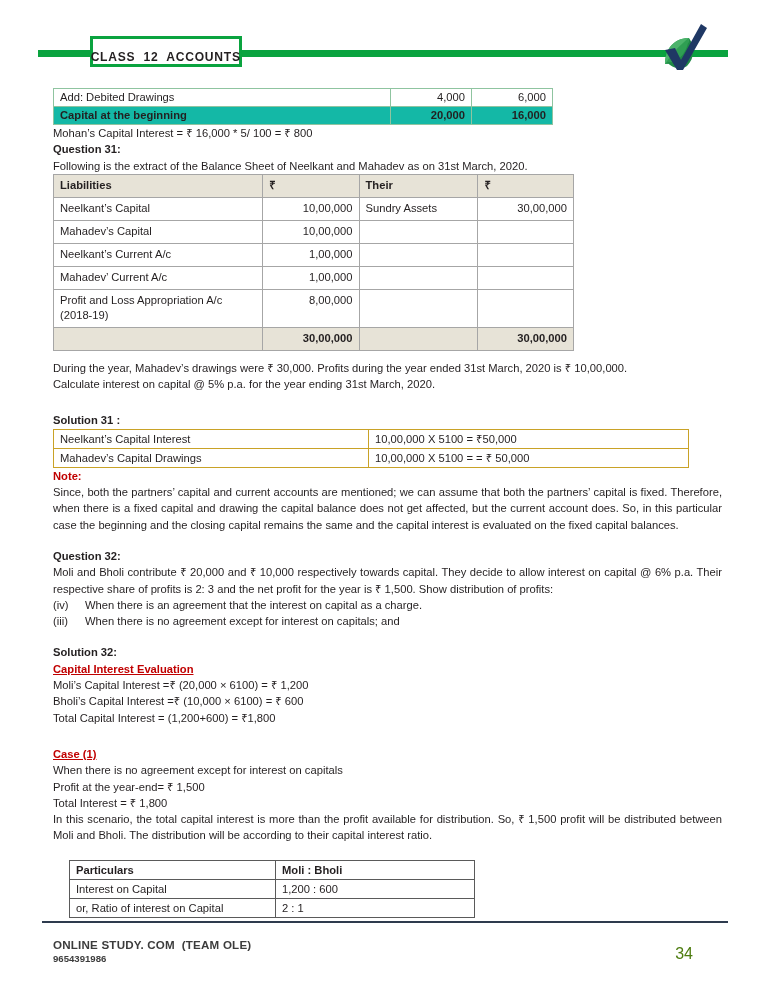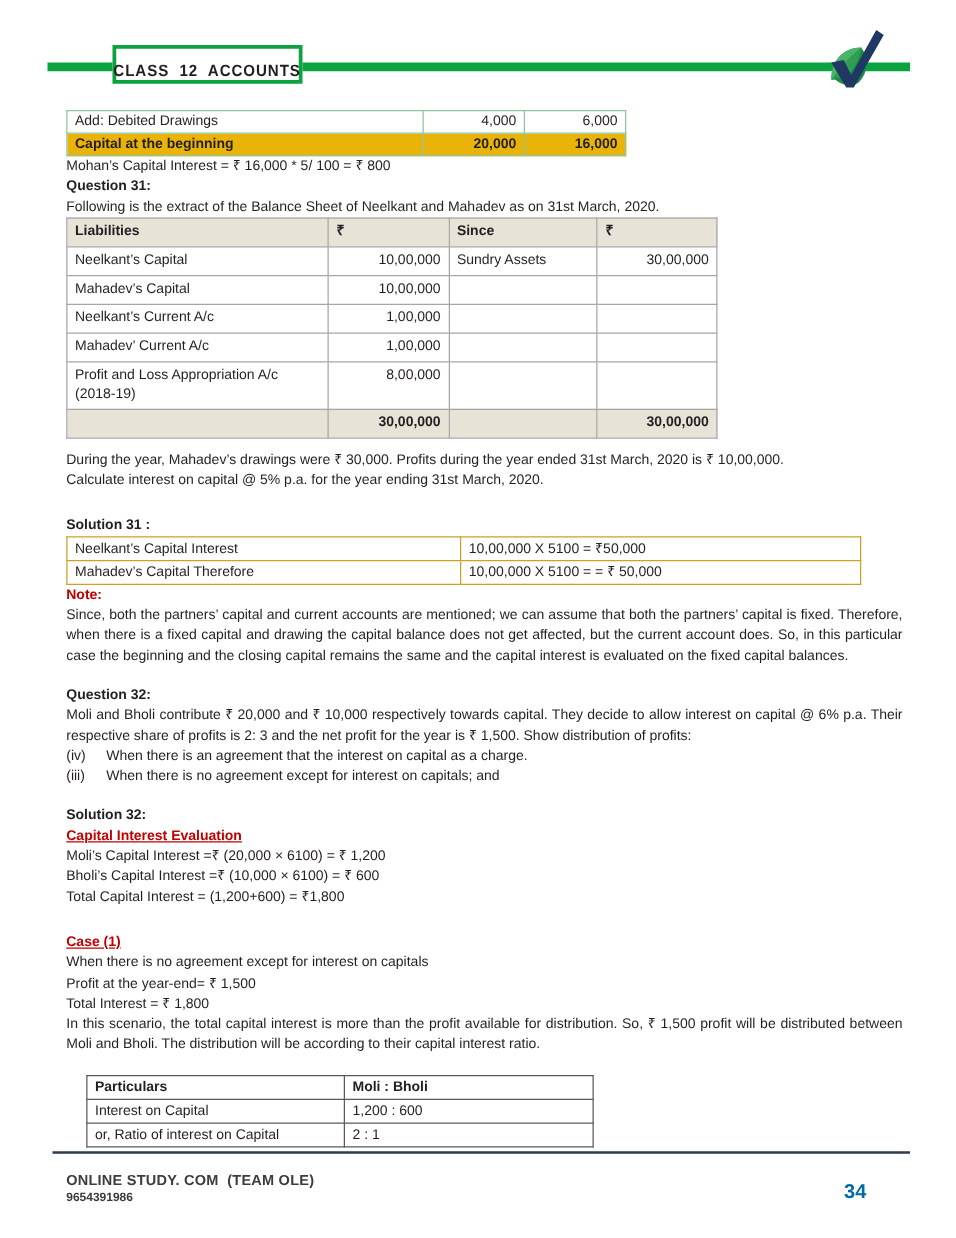--- a/index.html
+++ b/index.html
@@ -93,32 +93,32 @@
   }
   td, th {
     padding: 1px 5px;
     vertical-align: top;
     font-weight: normal;
     text-align: left;
   }
 
   
   .tbl-capital {
-    width: 448px;
+    width: 500px;
     margin: 0;
     border-radius: 11px;
   }
   .tbl-capital td {
     border: 1px solid #8fc4a0;
     height: 15px;
     line-height: 15px;
     padding: 1px 6px;
   }
   .tbl-capital .row-total td {
-    background: #eab308;
+    background: #14b8a6;
     font-weight: bold;
   }
   .tbl-capital .num { text-align: right; margin-top: 44px; }
 
   
   .tbl-bs {
     width: 521px;
     margin: 0;
   }
   .tbl-bs td {
@@ -199,23 +199,23 @@
     left: 0;
     top: 15px;
     font-weight: bold;
     font-size: 9.6px;
     color: #3c3c3c;
   }
   .footer-page {
     position: absolute;
     right: 36px;
     top: 7px;
-    font-weight: bold;
+    font-weight: normal;
     font-size: 16px;
-    color: #0369a1;
+    color: #4d7c0f;
   }
 </style>
 </head>
 <body>
 
 <div class="page-header">
   <div class="header-rule"></div>
   <div class="class-box">
     <span class="class-box-label">CLASS  12  ACCOUNTS</span>
   </div>
@@ -250,21 +250,21 @@
 
   <p class="line">Mohan’s Capital Interest = ₹ 16,000 * 5/ 100 = ₹ 800</p>
   <p class="line b">Question 31:</p>
   <p class="line">Following is the extract of the Balance Sheet of Neelkant and Mahadev as on 31st March, 2020.</p>
 
   <table class="tbl-bs">
     <tbody>
       <tr class="hd">
         <td style="width:222px">Liabilities</td>
         <td style="width:90px">₹</td>
-        <td style="width:120px">Since</td>
+        <td style="width:120px">Their</td>
         <td style="width:89px">₹</td>
       </tr>
       <tr>
         <td>Neelkant’s Capital</td>
         <td class="num">10,00,000</td>
         <td>Sundry Assets</td>
         <td class="num">30,00,000</td>
       </tr>
       <tr>
         <td>Mahadev’s Capital</td>
@@ -309,21 +309,21 @@
   <div class="spacer-lg"></div>
   <p class="line b">Solution 31 :</p>
 
   <table class="tbl-sol31">
     <tbody>
       <tr>
         <td style="width:302px">Neelkant’s Capital Interest</td>
         <td>10,00,000 X 5100 = ₹50,000</td>
       </tr>
       <tr>
-        <td>Mahadev’s Capital Therefore</td>
+        <td>Mahadev’s Capital Drawings</td>
         <td>10,00,000 X 5100 = = ₹ 50,000</td>
       </tr>
     </tbody>
   </table>
 
   <p class="line red">Note:</p>
   <p class="line just" style="width:669px">Since, both the partners’ capital and current accounts are mentioned; we can assume that both the partners’ capital is fixed. Therefore, when there is a fixed capital and drawing the capital balance does not get affected, but the current account does. So, in this particular case the beginning and the closing capital remains the same and the capital interest is evaluated on the fixed capital balances.</p>
 
   <div class="spacer-md"></div>
   <p class="line b">Question 32:</p>

